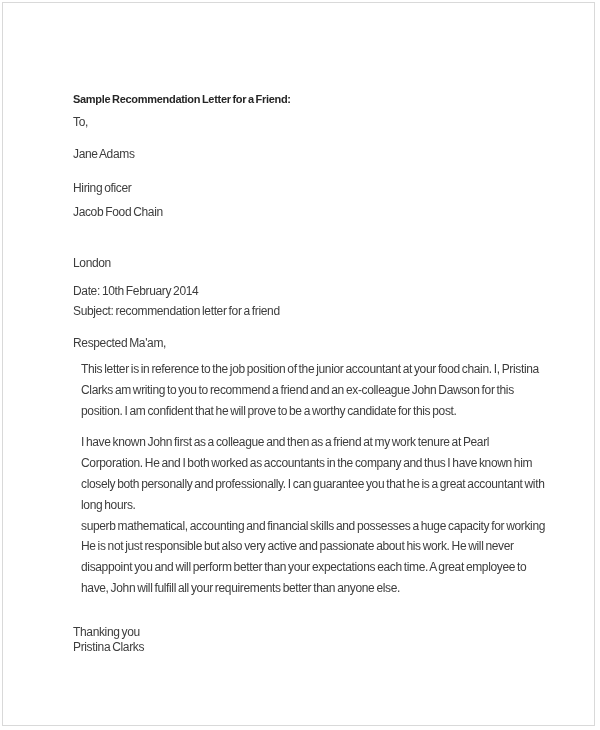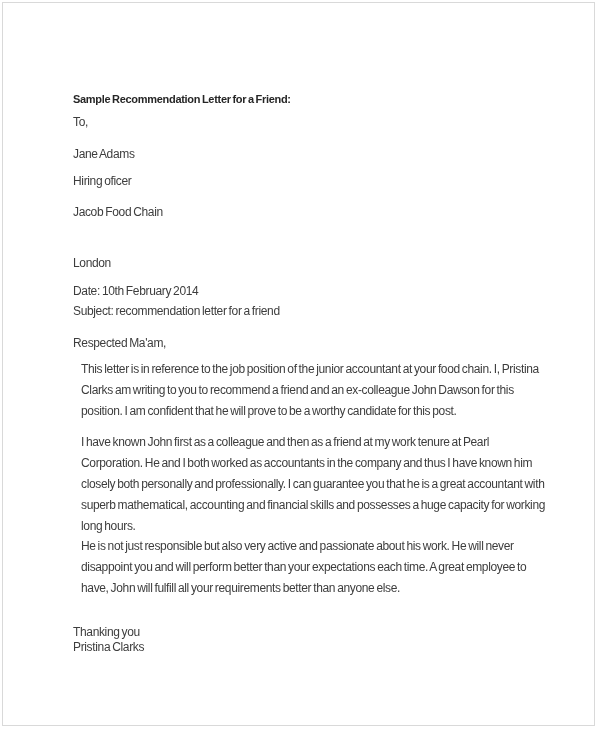--- a/index.html
+++ b/index.html
@@ -44,21 +44,21 @@
 <body>
 
 <div class="page">
 
   <div class="blk title" style="top:86px">Sample Recommendation Letter for a Friend:</div>
 
   <div class="blk" style="top:109px">To,</div>
 
   <div class="blk" style="top:141px">Jane Adams</div>
 
-  <div class="blk" style="top:168px">Hiring oficer</div>
+  <div class="blk" style="top:175px">Hiring oficer</div>
 
   <div class="blk" style="top:199px">Jacob Food Chain</div>
 
 
   <div class="blk" style="top:250px">London</div>
 
   <div class="blk" style="top:278px">Date: 10th February 2014</div>
 
   <div class="blk" style="top:298px">Subject: recommendation letter for a friend</div>
 
@@ -67,22 +67,22 @@
   <div class="blk para" style="top:356px">
     <div>This letter is in reference to the job position of the junior accountant at your food chain. I, Pristina</div>
     <div>Clarks am writing to you to recommend a friend and an ex-colleague John Dawson for this</div>
     <div>position.  I am confident that he will prove to be a worthy candidate for this post.</div>
   </div>
 
   <div class="blk para" style="top:429px">
     <div>I have known John first as a colleague and then as a friend at my work tenure at Pearl</div>
     <div>Corporation. He and I both worked as accountants in the company and thus I have known him</div>
     <div>closely both personally and professionally. I can guarantee you that he is a great accountant with</div>
+    <div>long hours.</div>
     <div>superb mathematical, accounting and financial skills and possesses a huge capacity for working</div>
-    <div>long hours.</div>
   </div>
 
   <div class="blk para" style="top:533px">
     <div>He is not just responsible but also very active and passionate about his work. He will never</div>
     <div>disappoint you and will perform better than your expectations each time. A great employee to</div>
     <div>have, John will fulfill all your requirements better than anyone else.</div>
   </div>
 
   <div class="blk" style="top:619px">Thanking you</div>
 

